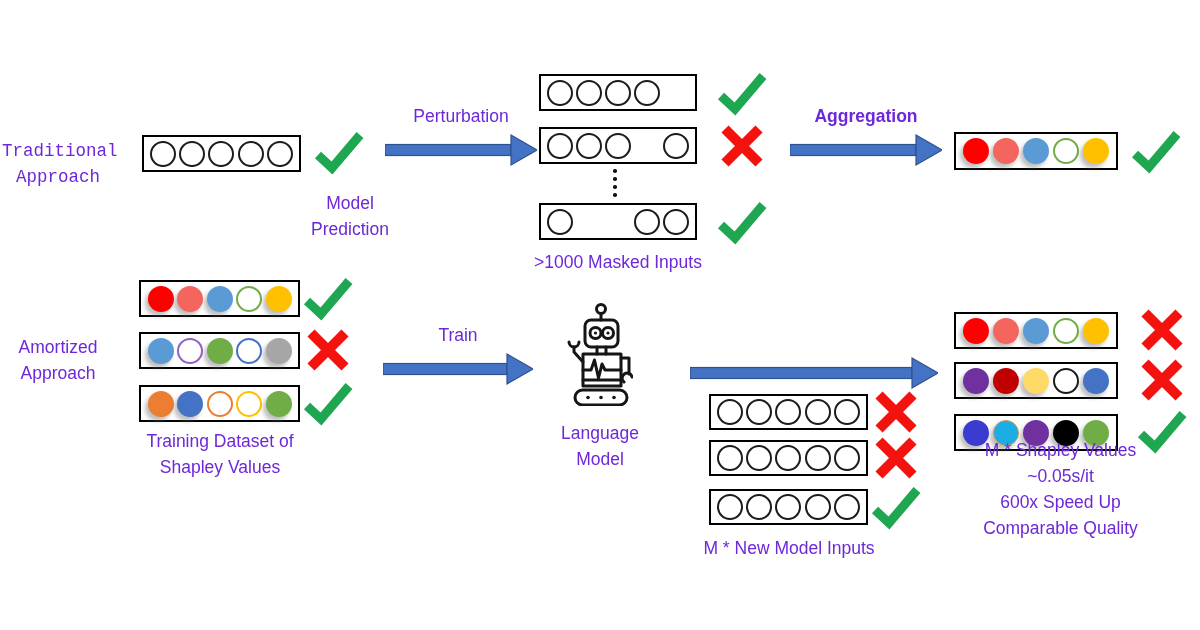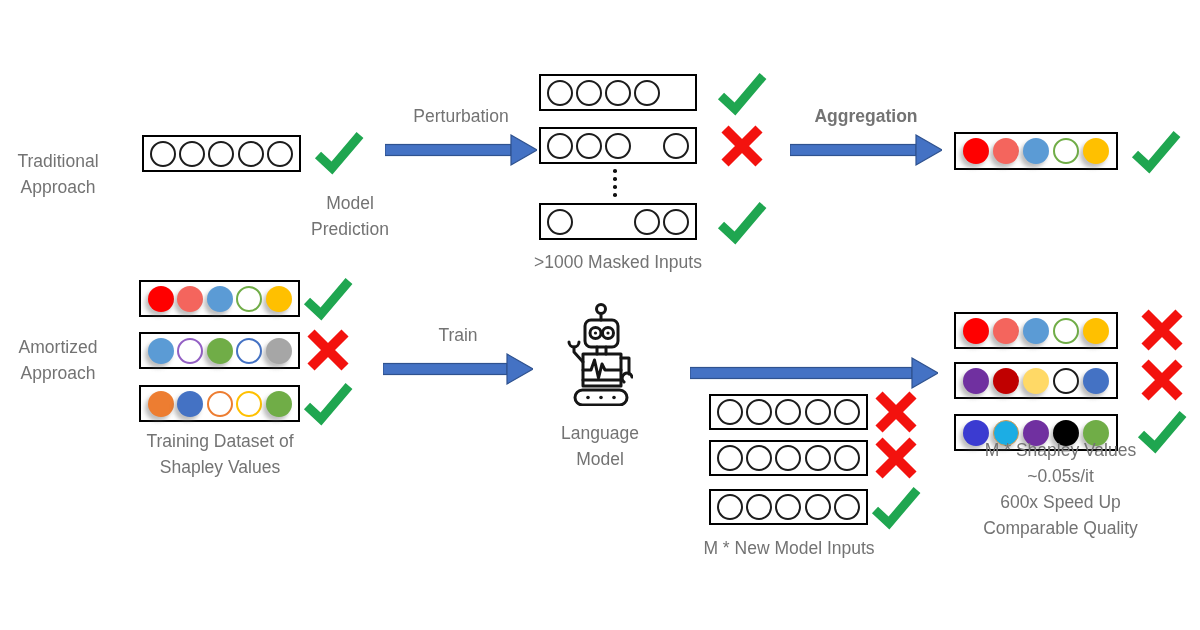--- a/index.html
+++ b/index.html
@@ -2,21 +2,21 @@
 <html style="--arrow: #4472C4; --arrow-edge: #2F528F;"><head>
 <meta charset="utf-8">
 <style>
   html,body{margin:0;padding:0;background:#ffffff;}
   .canvas{
     position:relative;width:1200px;height:630px;background:#ffffff;overflow:hidden;
     font-family:"Liberation Sans",sans-serif;color:#1b1b1b;
   }
   .lbl{
     position:absolute;text-align:center;font-size:17.5px;line-height:26px;
-    white-space:pre-line;color:#737373;
+    white-space:pre-line;color:#6d28d9;
   }
   .token-box{
     position:absolute;height:37px;box-sizing:border-box;border:2.4px solid #000;
     background:#fff;display:flex;align-items:center;justify-content:space-evenly;
     padding:0 3px;
   }
   .token{width:26px;height:26px;border-radius:50%;box-sizing:border-box;flex:0 0 auto;}
   .token.e{border:2.2px solid #1c1c1c;background:#fff;}
   .token.g{visibility:hidden;}
   .token.filled{box-shadow:-3px 4px 4px rgba(110,110,110,.45);}
@@ -27,21 +27,21 @@
   .arrow svg{display:block;}
   .vdots{position:absolute;display:flex;flex-direction:column;gap:4.5px;align-items:center;}
   .vdots span{width:3.6px;height:3.6px;border-radius:50%;background:#111;}
   .robot{position:absolute;}
 </style>
 </head>
 <body>
 
 <div class="canvas">
 
-  <div class="lbl" style="left:2px;top:148px;width:112px;">Traditional
+  <div class="lbl" style="left:2px;top:138px;width:112px;font-family:Liberation Mono, monospace;">Traditional
 Approach</div>
 
   <div class="token-box" style="left:142px;top:135px;width:159px;">
       <span class="token e"></span>
       <span class="token e"></span>
       <span class="token e"></span>
       <span class="token e"></span>
       <span class="token e"></span>
     </div>
   <div class="mark" style="left:314px;top:129px;">

